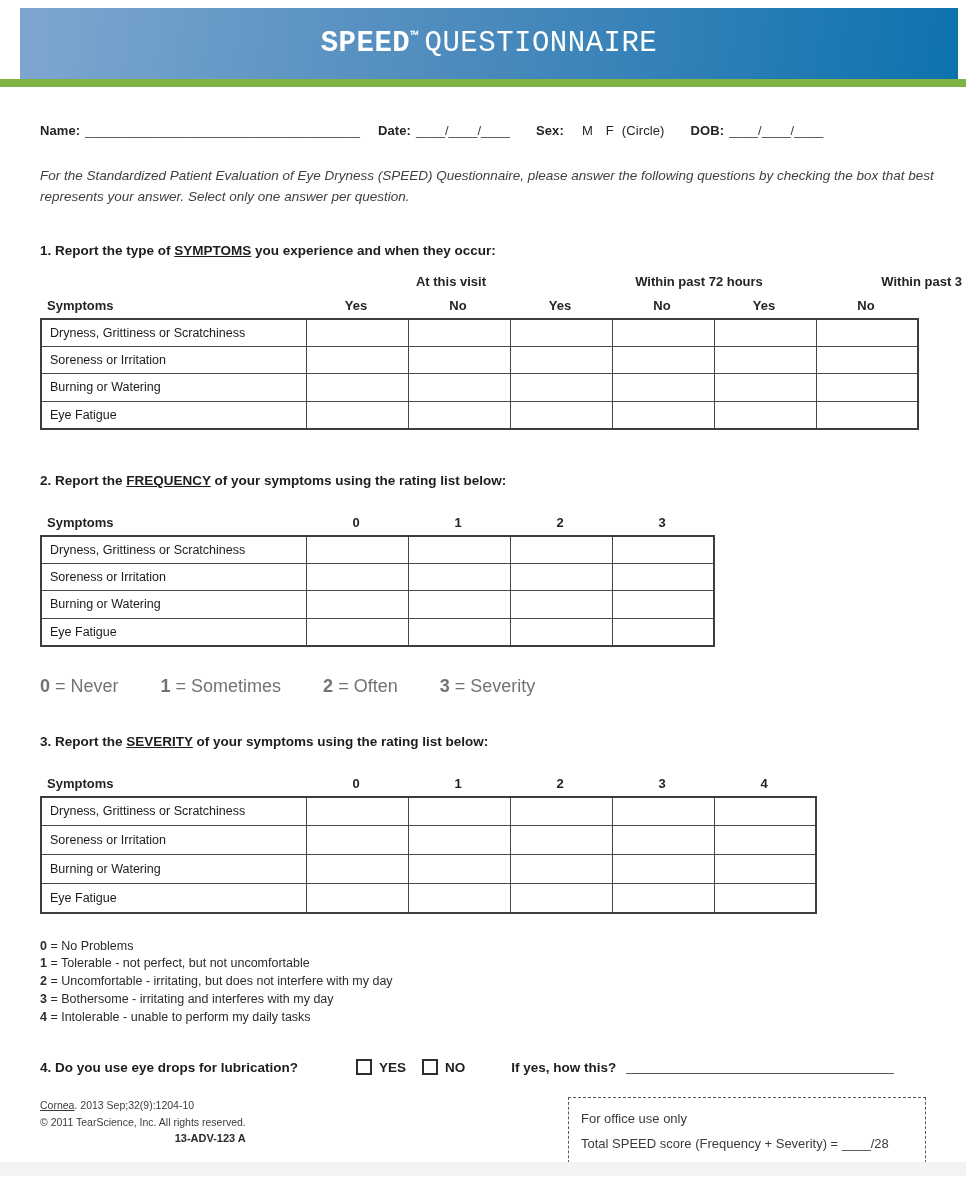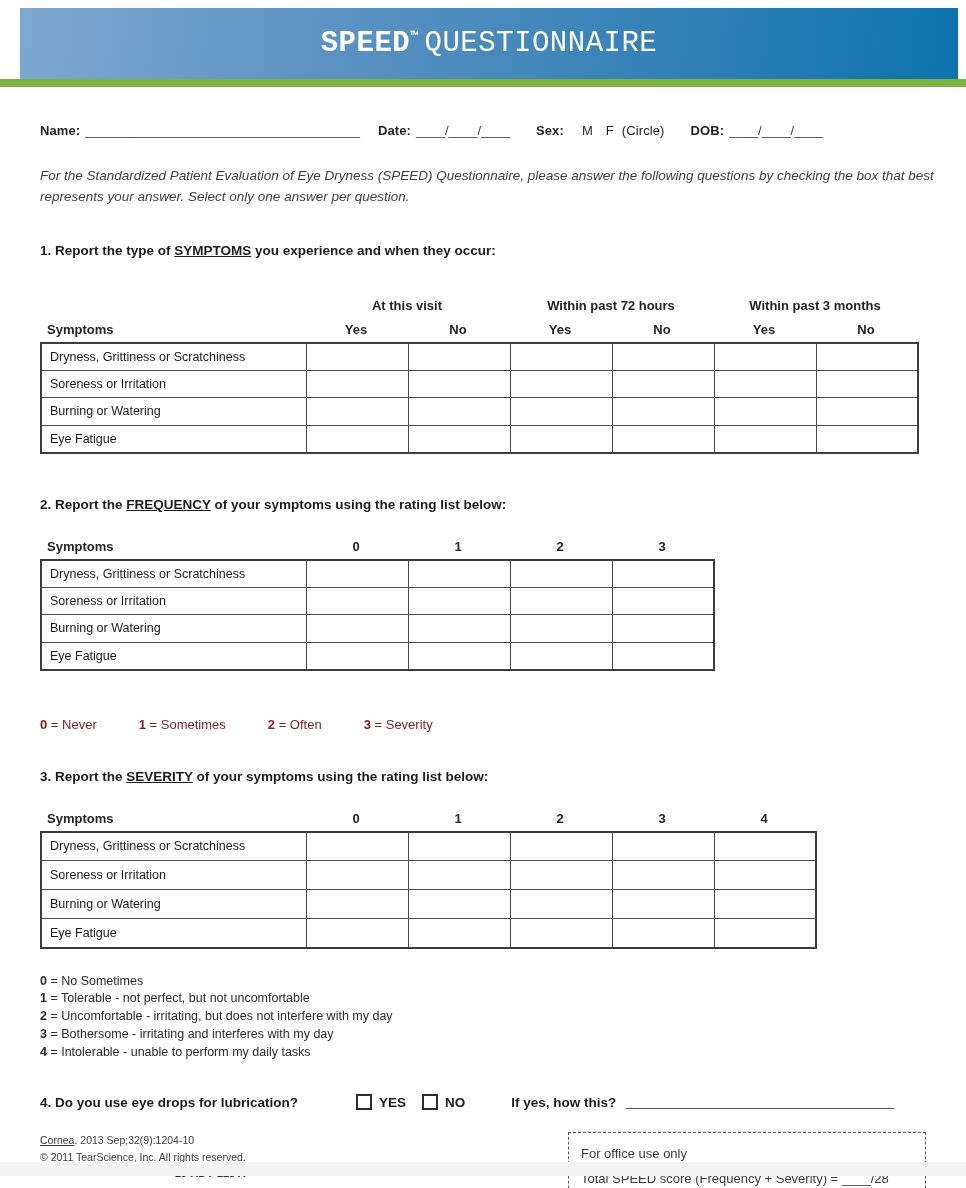--- a/index.html
+++ b/index.html
@@ -32,36 +32,36 @@
   .sp20{display:inline-block; width:18px;} .sp26{display:inline-block; width:26px;}
   .sex-opt{font-weight:400; margin-left:13px;}
   .sex-note{font-weight:400; margin-left:8px;}
   .lbl{margin-right:5px;}
   .intro{
     margin-top:27px; width:900px; font-size:13.5px; font-style:italic; color:#3f3f3f; line-height:1.58;
   }
   .q-heading{margin-top:35px; font-size:13.5px; font-weight:700; color:#1d1d1d;}
   .q-heading .u{text-decoration:underline;}
   
-  .grp-row{display:grid; grid-template-columns:265px 204px 204px 204px; margin-top:40px; font-size:13px; font-weight:700;}
+  .grp-row{display:grid; grid-template-columns:265px 204px 204px 204px; margin-top:16px; font-size:13px; font-weight:700;gap:44px;}
   .grp-row .g{text-align:center;}
   .sub-row{display:grid; font-size:13px; font-weight:700; margin-top:9px; margin-bottom:5px;}
   .sub-row.c6{grid-template-columns:265px repeat(6,102px);}
   .sub-row.c4{grid-template-columns:265px repeat(4,102px);}
   .sub-row.c5{grid-template-columns:265px repeat(5,102px);}
   .sub-row .h{padding-left:7px;}
   .sub-row .n{text-align:center;}
   
   table.q{border-collapse:collapse; border:2px solid #3d3d3d;}
   table.q td{border:1px solid var(--line);}
   table.q td.label{width:265px; font-size:12.5px; padding-left:8px; color:#1b1b1b;}
   table.q td.ans{width:102px;}
   table.t1 td{height:27.5px;} table.t2 td{height:27.5px;} table.t3 td{height:29px;}
   
-  .legend-inline{margin-top:46px; font-size:13px; color:#7f1d1d; display:flex;}
+  .legend-inline{margin-top:29px; font-size:18px; color:#737373; display:flex;}
   .legend-inline .item{margin-right:42px;}
   .legend-inline b, .legend-list b{font-weight:700;}
   .legend-list{margin-top:24px; font-size:12.5px; color:#2b2b2b; line-height:1.42;}
   
   .q4-row{margin-top:33px; display:flex; align-items:center; font-size:13.5px; font-weight:700; color:#1d1d1d;}
   .cb{display:inline-block; width:16px; height:16px; border:2px solid #2e2e2e; background:#fff; margin-right:7px; flex:none;}
   .cb2{margin-left:16px;}
   .q4-gap{width:58px;} .q4-gap2{width:46px;}
   .howoften-line{display:inline-block; width:268px; border-bottom:1.6px solid #555; height:14px; margin-left:10px;}
   
@@ -254,21 +254,21 @@
       <td class="label">Eye Fatigue</td>
       <td class="ans"></td>
           <td class="ans"></td>
           <td class="ans"></td>
           <td class="ans"></td>
           <td class="ans"></td>
     </tr>
   </tbody>
     </table>
   <div class="legend-list">
-    <div><b>0</b><span> = No Sometimes</span></div>
+    <div><b>0</b><span> = No Problems</span></div>
     <div><b>1</b><span> = Tolerable - not perfect, but not uncomfortable</span></div>
     <div><b>2</b><span> = Uncomfortable - irritating, but does not interfere with my day</span></div>
     <div><b>3</b><span> = Bothersome - irritating and interferes with my day</span></div>
     <div><b>4</b><span> = Intolerable - unable to perform my daily tasks</span></div>
   </div>
 
   <div class="q4-row">
     <span>4. Do you use eye drops for lubrication?</span>
     <span class="q4-gap"></span>
     <span class="cb"></span>

